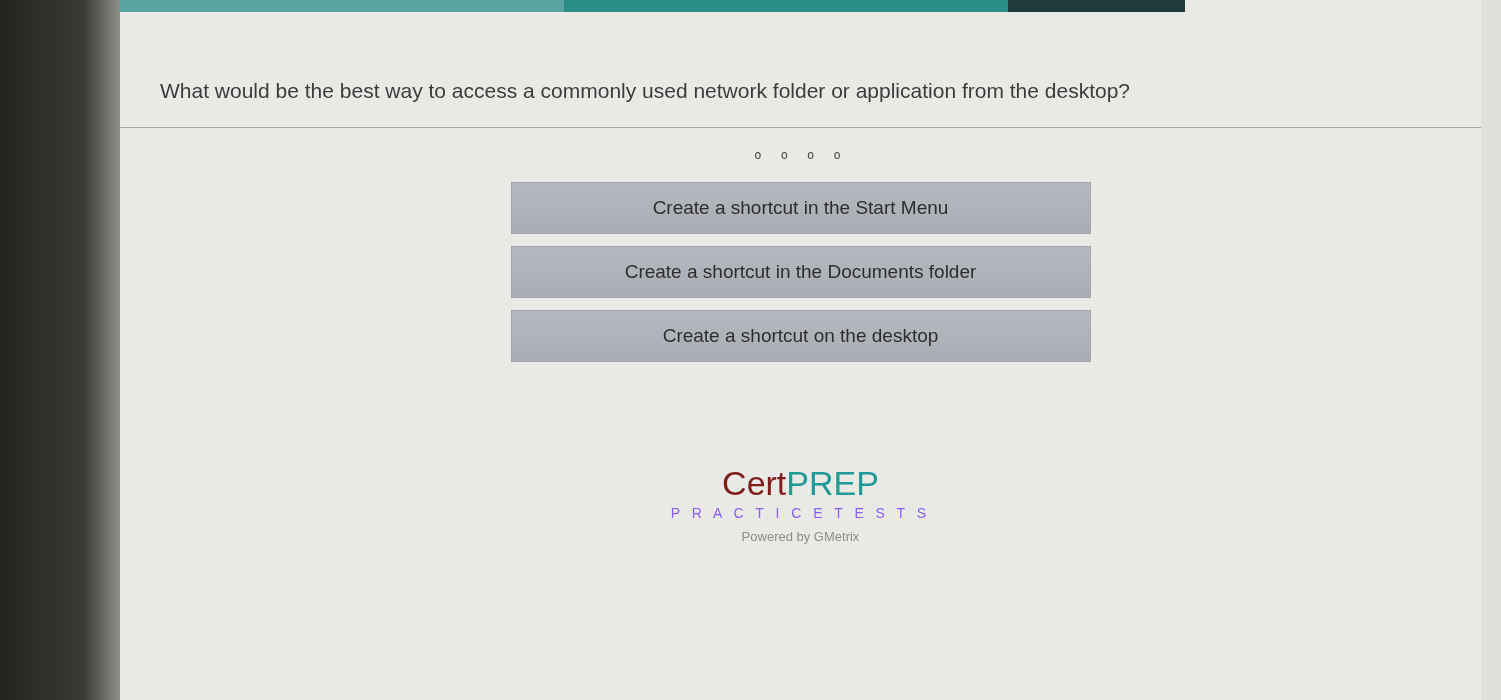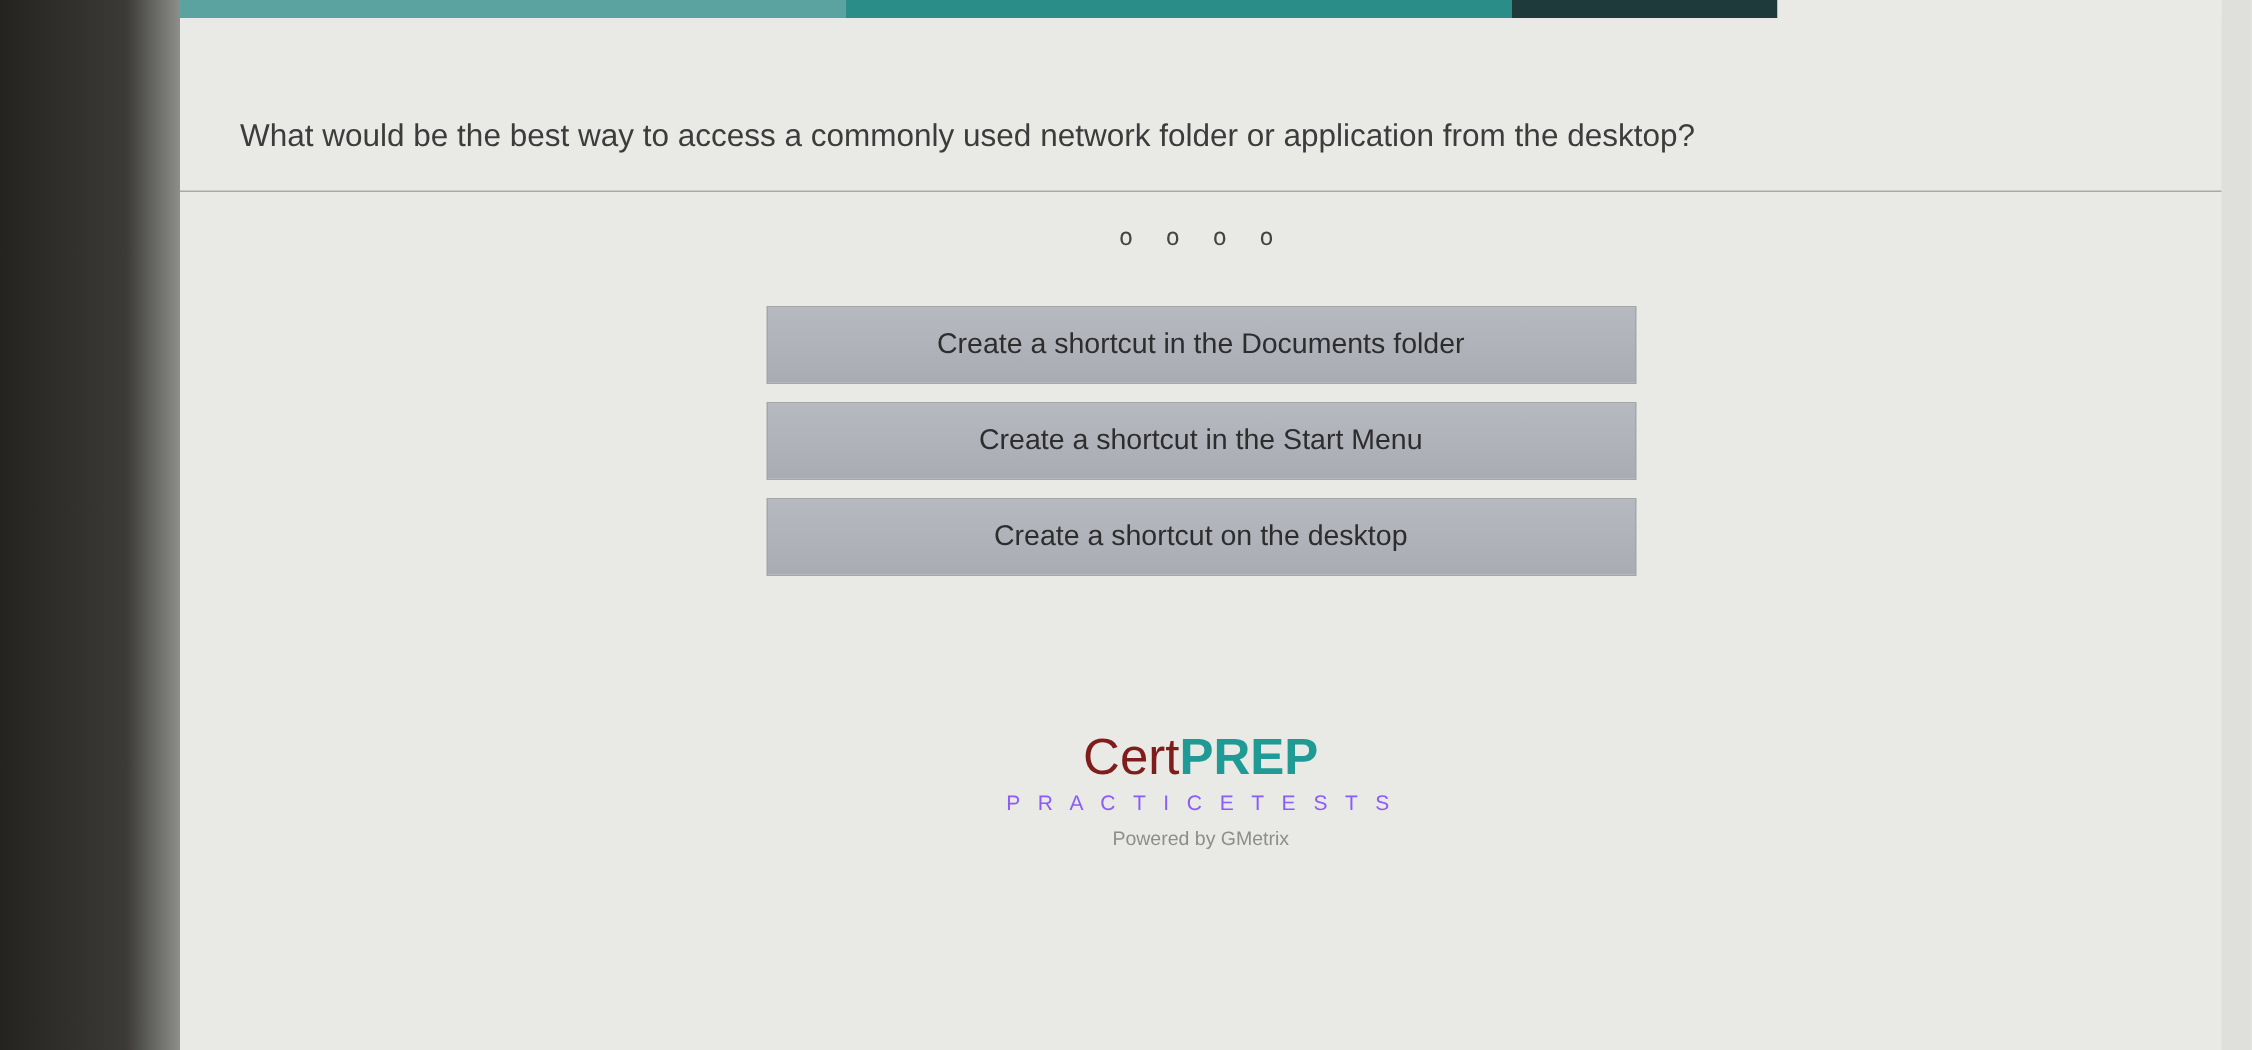--- a/index.html
+++ b/index.html
@@ -39,23 +39,23 @@
       margin-top:31px;
     }
 
     .answers-wrap {
       text-align:center;
       padding-top:20px;
     }
     .dots {
       font-family:Consolas,monospace;
       letter-spacing:6px;
-      font-size:16px;
+      font-size:12px;
       color:#444;
-      margin-bottom:37px;
+      margin-bottom:20px;
     }
     .answers {
       display:inline-block;
       width:580px;
     }
     .answer-option {
       background:#b0b2ba;
       background:linear-gradient(#b7b9c1,#aaacb4);
       color:#2d2d2d;
       font-size:19px;
@@ -68,21 +68,21 @@
     .answer-option:nth-child(3) { position:relative; }
     .branding {
       text-align:center;
       margin-top:90px;
     }
     .brand-main {
       font-size:34px;
       color:#2aa6a0;
     }
     .brand-main .light { font-weight:300; color:#7f1d1d; }
-    .brand-main .bold  { font-weight:700; color:#1f9a94; }
+    .brand-main .bold  { font-weight:400; color:#1f9a94; }
     .brand-sub {
       font-size:14px;
       letter-spacing:4px;
       color:#8b5cf6;
       margin-top:2px;
     }
     .brand-powered {
       font-size:13px;
       color:#8c8e8a;
       margin-top:8px;
@@ -109,22 +109,22 @@
   </div>
 
   <div class="question-area">
     <div class="question-text">What would be the best way to access a commonly used network folder or application from the desktop?</div>
   </div>
 
   <div class="answers-wrap">
     <div class="dots">o o o o</div>
 
     <div class="answers">
+      <div class="answer-option">Create a shortcut in the Start Menu</div>
       <div class="answer-option">Create a shortcut in the Documents folder</div>
-      <div class="answer-option">Create a shortcut in the Start Menu</div>
       <div class="answer-option">Create a shortcut on the desktop</div>
     </div>
   </div>
 
   <div class="branding">
     <div class="brand-main">
       <span class="light">Cert</span><span class="bold">PREP</span>
     </div>
     <div class="brand-sub">P R A C T I C E   T E S T S</div>
     <div class="brand-powered">Powered by GMetrix</div>

